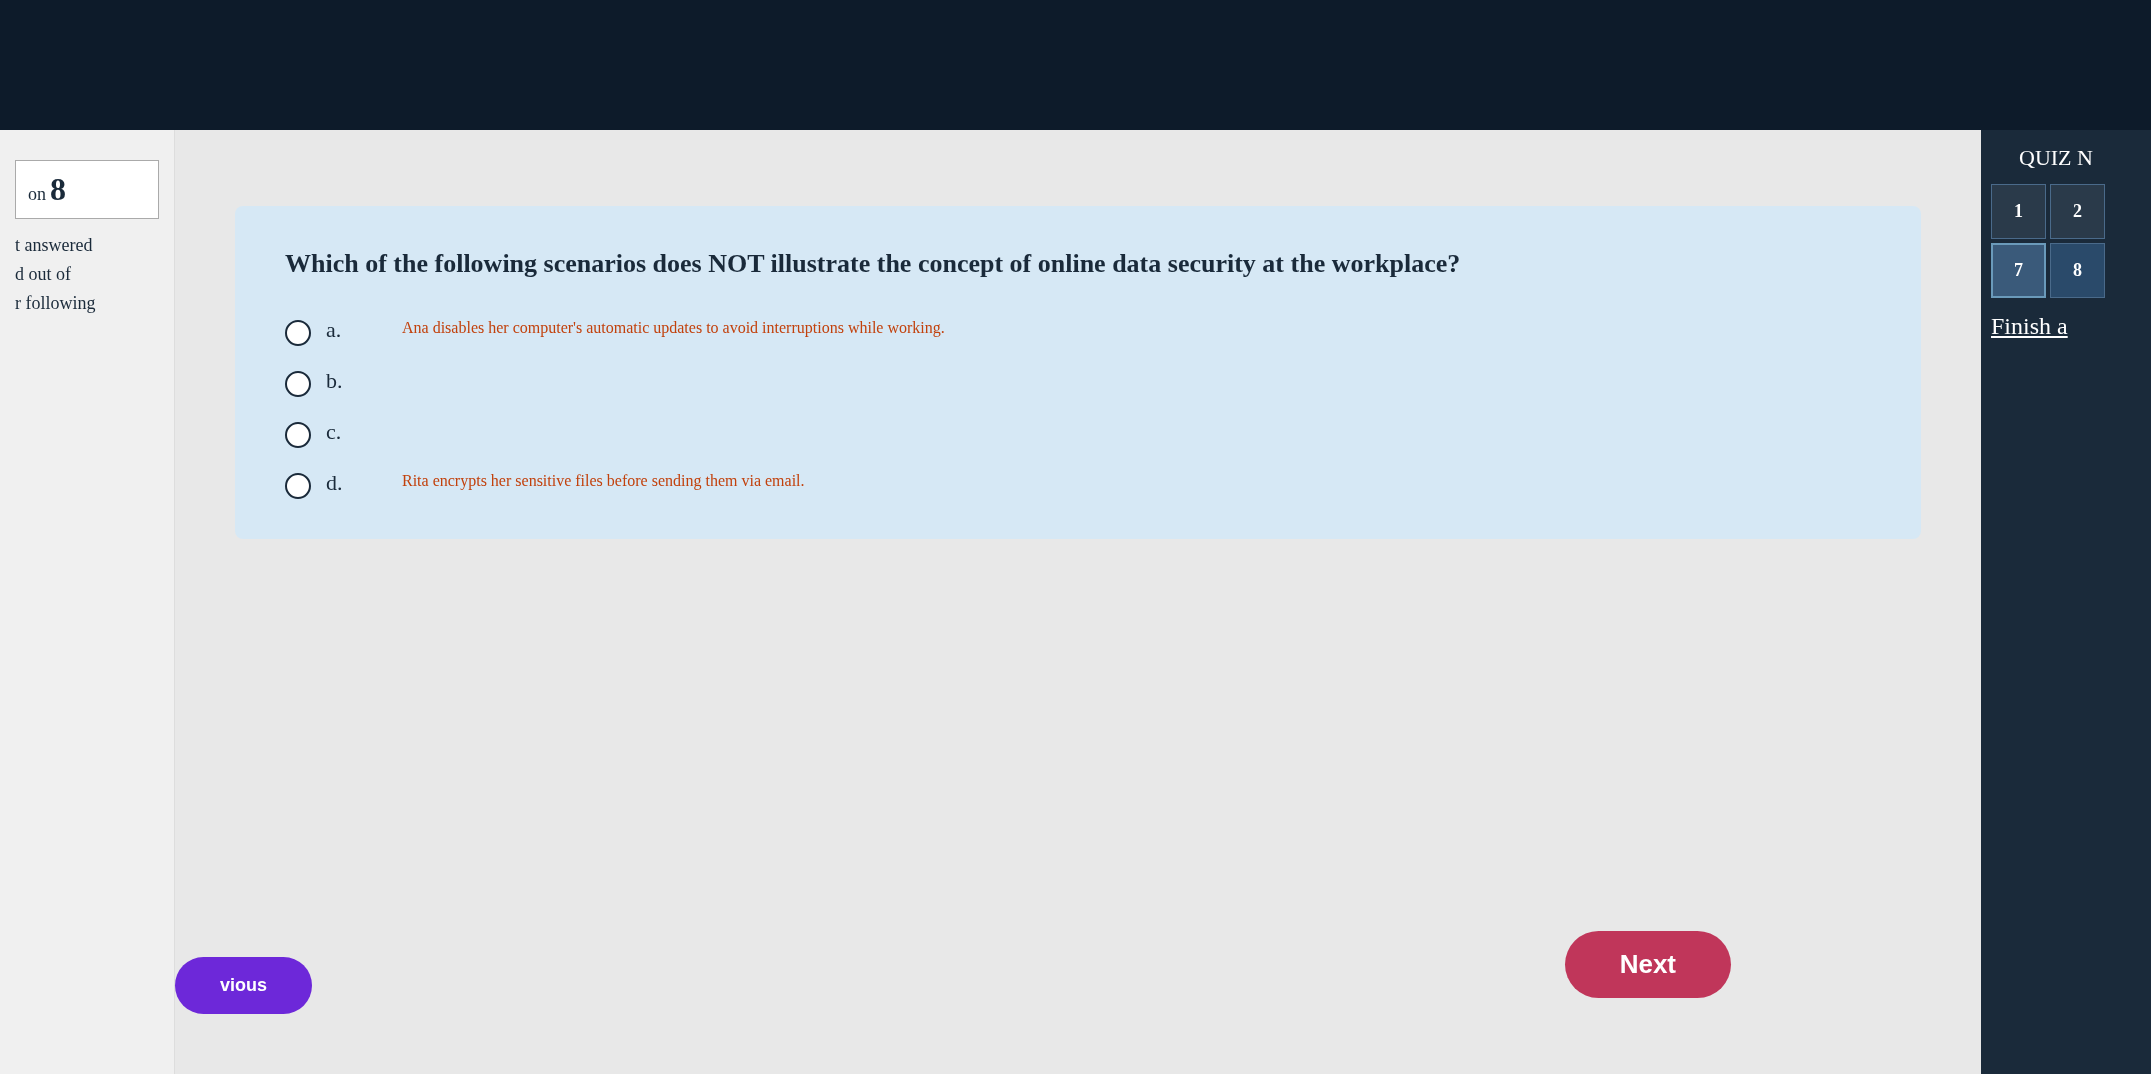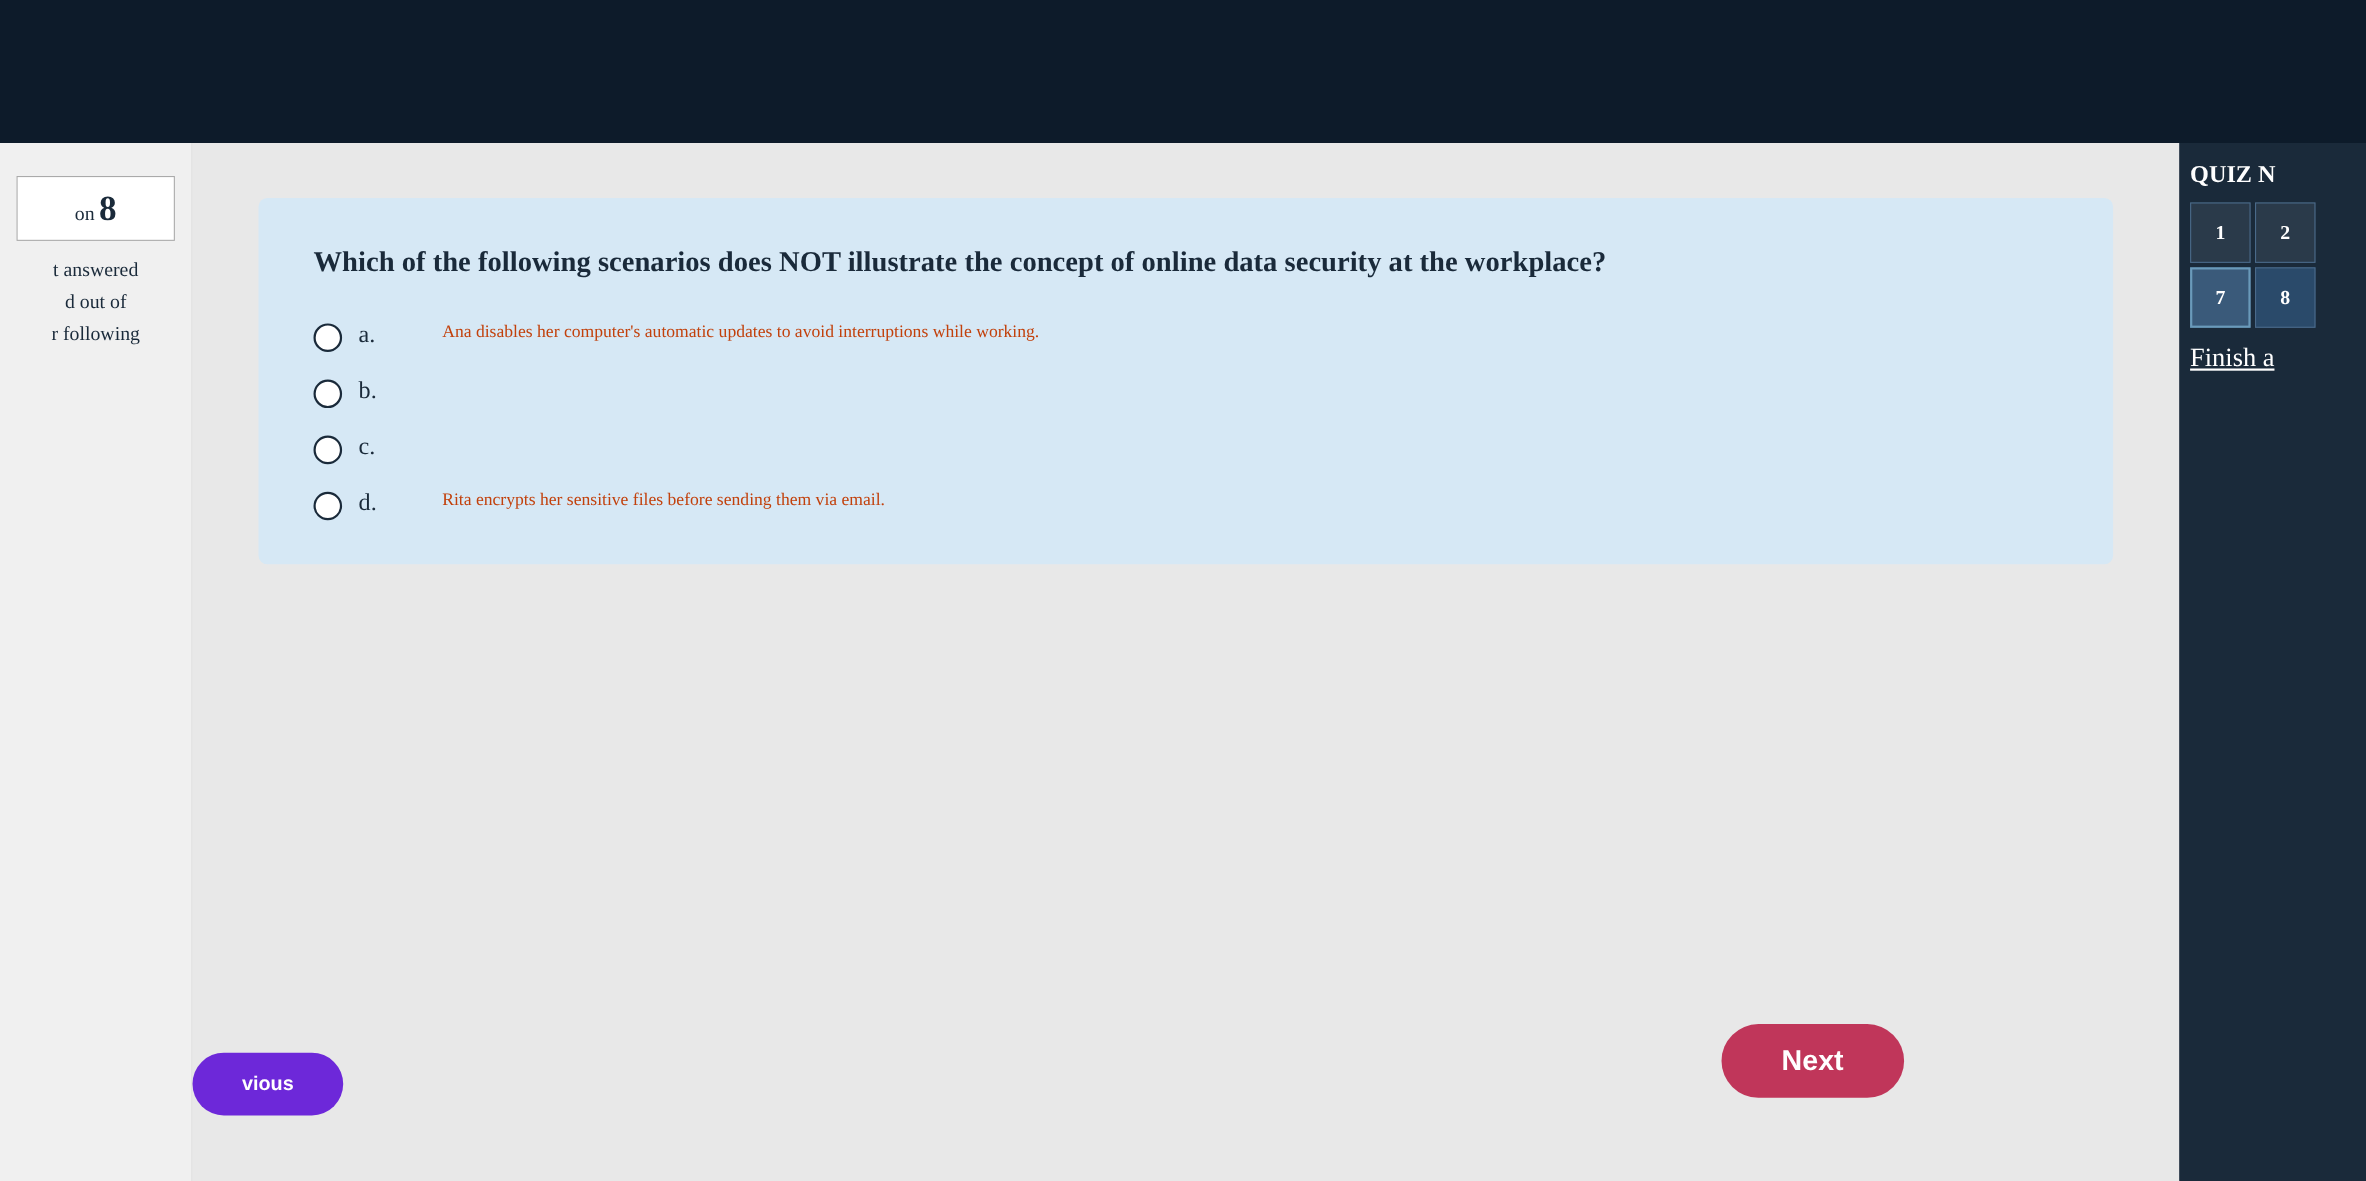--- a/index.html
+++ b/index.html
@@ -34,40 +34,39 @@
     
     .sidebar {
       width: 175px;
       min-width: 175px;
       background: #f0f0f0;
       padding: 30px 15px;
       display: flex;
       flex-direction: column;
       gap: 8px;
       border-right: 1px solid #ddd;
-      text-align: center;
     }
 
     .sidebar-question-num {
       font-size: 32px;
       font-weight: bold;
       color: #1a2a3a;
       margin-bottom: 5px;
     }
 
     .sidebar-label {
       font-size: 18px;
       color: #1a2a3a;
       margin-bottom: 5px;
     }
 
     
     .question-area {
       flex: 1;
-      padding: 50px 60px;
+      padding: 76px 60px;
       display: flex;
       flex-direction: column;
       background: #e8e8e8;
     }
 
     .question-box {
       background: #d6e8f5;
       border-radius: 8px;
       padding: 40px 50px;
       margin-bottom: 40px;
@@ -154,23 +153,24 @@
       display: flex;
       flex-direction: column;
       align-items: flex-start;
       padding: 15px 10px;
       gap: 5px;
     }
 
     .quiz-nav-title {
       font-size: 22px;
       color: white;
-      font-weight: bold;
+      font-weight: normal;
       margin-bottom: 8px;
       align-self: flex-start;
+      margin-left: 28px;
     }
 
     .quiz-nav-grid {
       display: grid;
       grid-template-columns: repeat(2, 55px);
       gap: 4px;
     }
 
     .quiz-nav-item {
       width: 55px;

